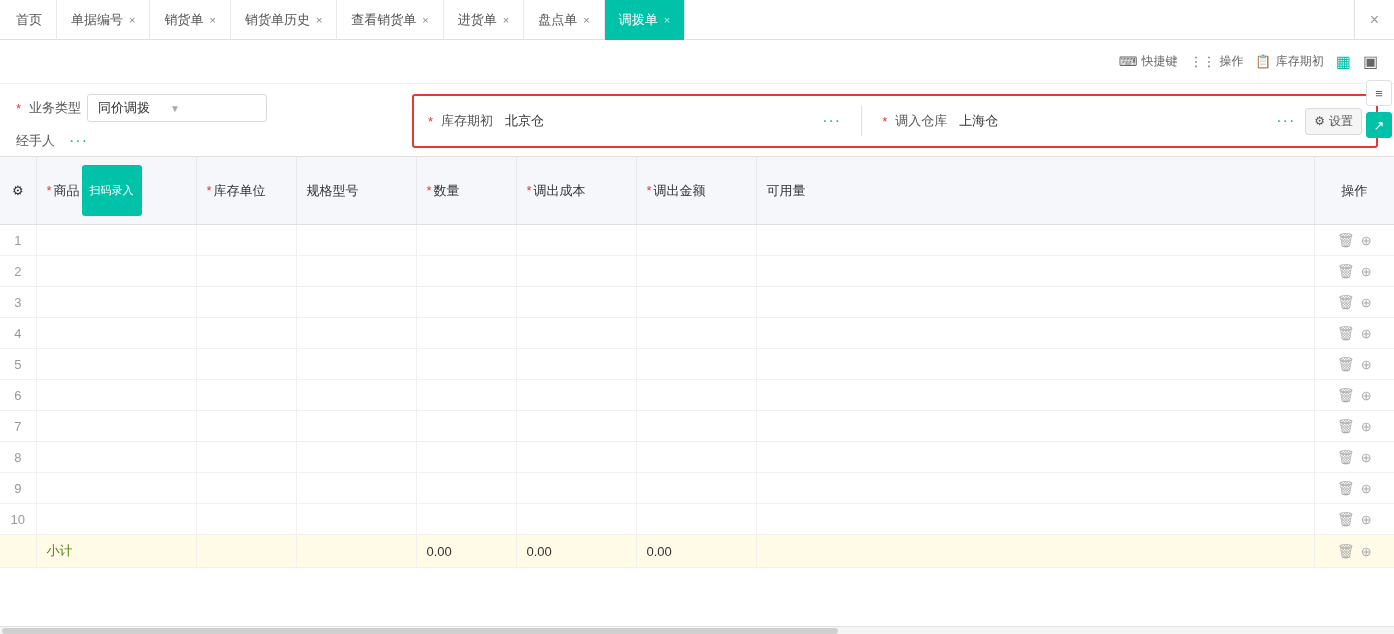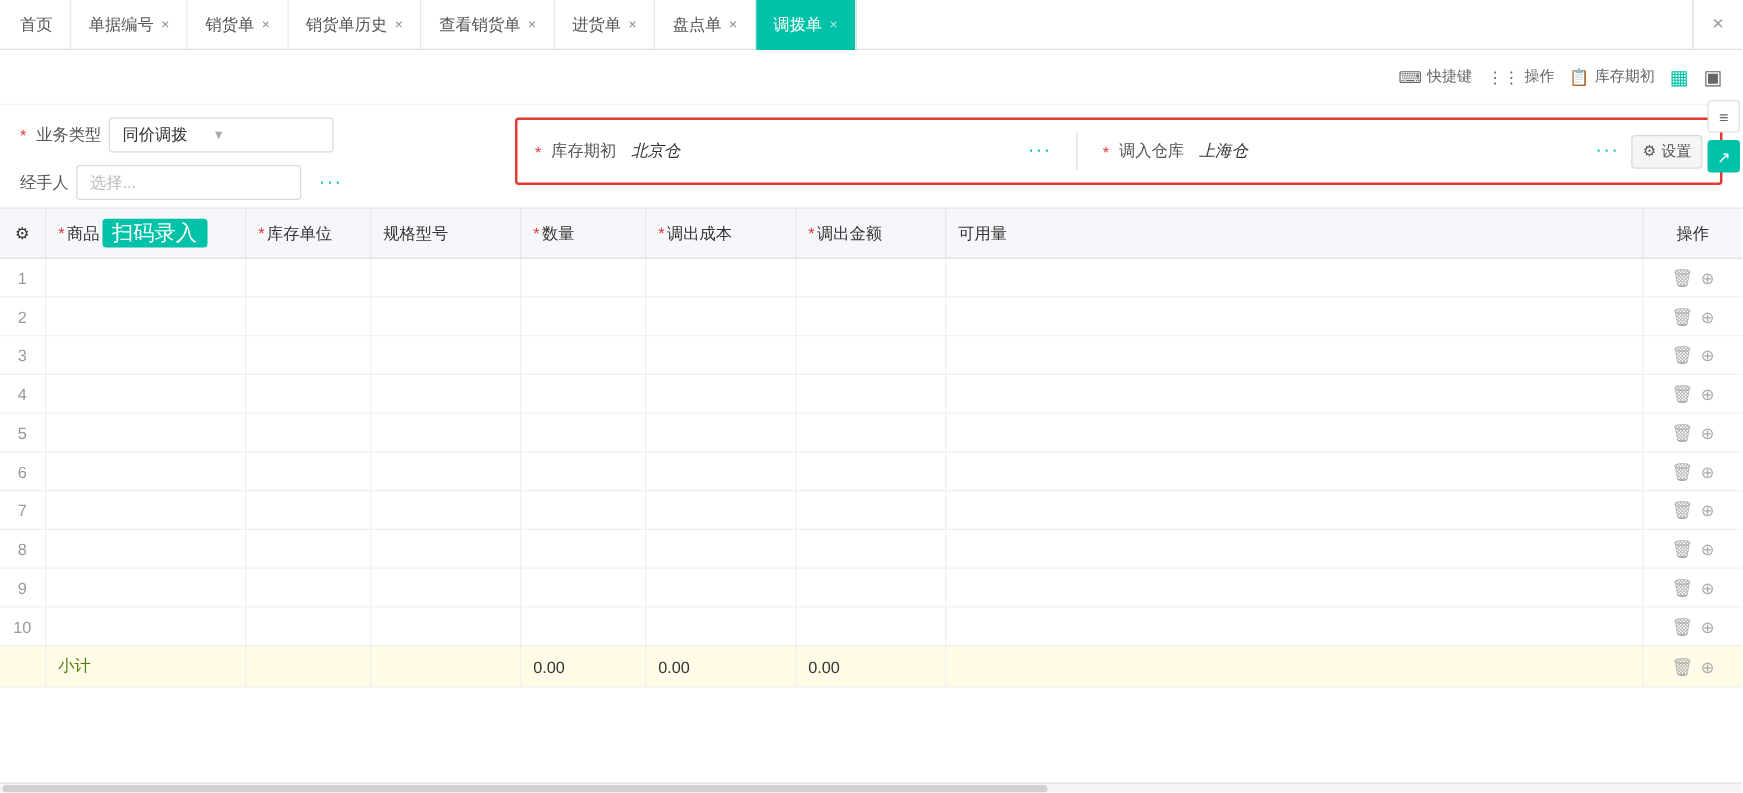--- a/index.html
+++ b/index.html
@@ -50,21 +50,21 @@
     }
     .form-left { display: flex; flex-direction: column; gap: 10px; min-width: 380px; }
     .form-right {
       flex: 1; border: 2px solid #e53935; border-radius: 3px;
       padding: 10px 14px; display: flex; align-items: center; gap: 0;
       min-width: 550px; position: relative;
     }
     .form-field { display: flex; align-items: center; gap: 6px; }
     .required-star { color: #e53935; margin-right: 2px; }
     .field-label { color: #555; white-space: nowrap; font-family: Liberation Serif, serif; }
-    .field-value { color: #333; min-width: 80px; font-style: italic; }
+    .field-value { color: #333; min-width: 80px; }
     .dropdown-btn {
       border: 1px solid #d9d9d9; border-radius: 3px; padding: 4px 10px;
       display: flex; align-items: center; gap: 20px; cursor: pointer;
       background: #fff; min-width: 180px;
     }
     .dropdown-btn .chevron { color: #aaa; font-size: 10px; }
     .ellipsis-btn {
       color: #00c2a8; cursor: pointer; font-size: 16px; margin-left: 8px;
       letter-spacing: 1px;
     }
@@ -92,21 +92,21 @@
     tbody td {
       padding: 7px 10px; border-right: 1px solid #f0f0f0; color: #333;
       white-space: nowrap;
     }
     tbody td:last-child { border-right: none; }
     .row-num { color: #999; text-align: center; width: 36px; }
     .action-cell { display: flex; gap: 6px; align-items: center; justify-content: center; }
     .action-icon { cursor: pointer; color: #aaa; font-size: 14px; }
     .scan-btn {
       background: #00c2a8; color: #fff; border: none; border-radius: 3px;
-      padding: 0 8px; font-size: 17px; cursor: pointer; white-space: nowrap;
+      padding: 18px 8px; font-size: 11px; cursor: pointer; white-space: nowrap;
     }
     .col-required { color: #e53935; }
     .th-with-req { display: flex; align-items: center; gap: 2px; }
     .op-col { text-align: center; width: 80px; }
 
     
     .right-sidebar {
       position: fixed; right: 0; top: 0; bottom: 0; width: 30px;
       display: flex; flex-direction: column; align-items: center;
       padding-top: 80px; gap: 6px; background: transparent;
@@ -191,24 +191,20 @@
       <div class="form-field">
         <span class="required-star">*</span>
         <span class="field-label">业务类型</span>
         <div class="dropdown-btn">
           <span>同价调拨</span>
           <span class="chevron">▼</span>
         </div>
       </div>
       <div class="form-field">
         <span class="field-label">经手人</span>
-        <div class="dropdown-btn" style="color:#aaa;">
-          <span style="color:#bbb;">选择...</span>
-          <span class="chevron"></span>
-        </div>
         <span class="ellipsis-btn">···</span>
       </div>
     </div>
 
     <div class="form-right">
       <div class="form-field" style="flex:1;">
         <span class="required-star">*</span>
         <span class="field-label">库存期初</span>
         <span class="field-value" style="margin-left:6px; color:#333;">北京仓</span>
         <span class="ellipsis-btn" style="margin-left:auto;">···</span>

